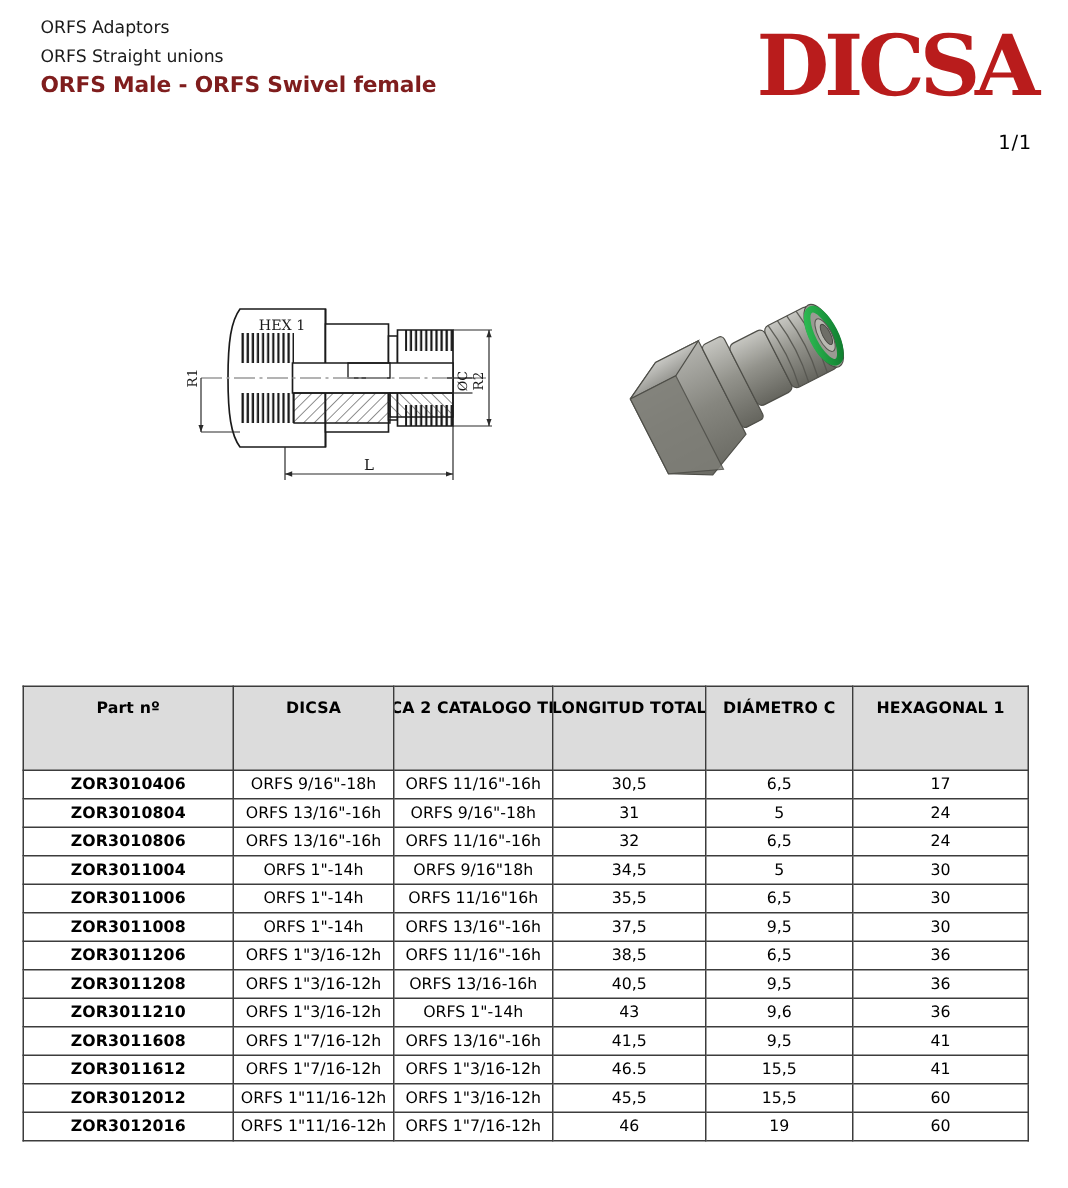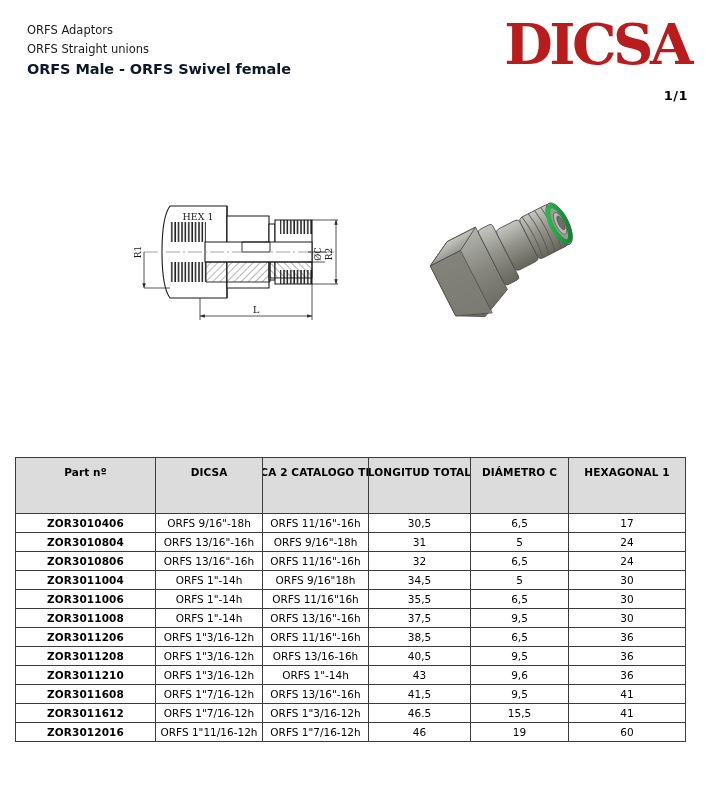--- a/index.html
+++ b/index.html
@@ -20,61 +20,60 @@
   #header {
     position: absolute;
     left: 0; top: 0;
     width: 712px;
     height: 120px;
   }
   #title-block {
     position: absolute;
     left: 27px;
     top: 9px;
-    margin-top: 12px;
   }
   .title-line {
     font-size: 11.5px;
     line-height: 19px;
     color: #1a1a1a;
     white-space: nowrap;
   }
   #page-title {
     font-size: 14.5px;
     font-weight: bold;
     line-height: 20px;
-    color: #0f172a;
+    color: #7f1d1d;
     white-space: nowrap;
     letter-spacing: -0.1px;
   }
 
   #logo {
     position: absolute;
     right: 22px;
     top: 16px;
     font-family: "DejaVu Serif", "Liberation Serif", serif;
     font-weight: bold;
     font-size: 56px;
     line-height: 56px;
     letter-spacing: -3.5px;
     white-space: nowrap;
   }
   #page-indicator {
     position: absolute;
     right: 24px;
     top: 88px;
     font-size: 13px;
-    font-weight: bold;
+    font-weight: normal;
     letter-spacing: 0.5px;
   }
 
   
   #figures {
     position: absolute;
-    left: 18px; top: 140px;
+    left: 8px; top: 140px;
     width: 672px;
     height: 300px;
   }
   #cad-drawing {
     position: absolute;
     left: 112px;
     top: 40px;
   }
   #render-3d {
     position: absolute;
@@ -405,20 +404,28 @@
         </tr>
         <tr>
           <td class="partno">ZOR3011612</td>
           <td>ORFS 1"7/16-12h</td>
           <td>ORFS 1"3/16-12h</td>
           <td>46.5</td>
           <td>15,5</td>
           <td>41</td>
         </tr>
         <tr>
+          <td class="partno">ZOR3012012</td>
+          <td>ORFS 1"11/16-12h</td>
+          <td>ORFS 1"3/16-12h</td>
+          <td>45,5</td>
+          <td>15,5</td>
+          <td>60</td>
+        </tr>
+        <tr>
           <td class="partno">ZOR3012016</td>
           <td>ORFS 1"11/16-12h</td>
           <td>ORFS 1"7/16-12h</td>
           <td>46</td>
           <td>19</td>
           <td>60</td>
         </tr>
       </tbody>
   </table>
 </div>

